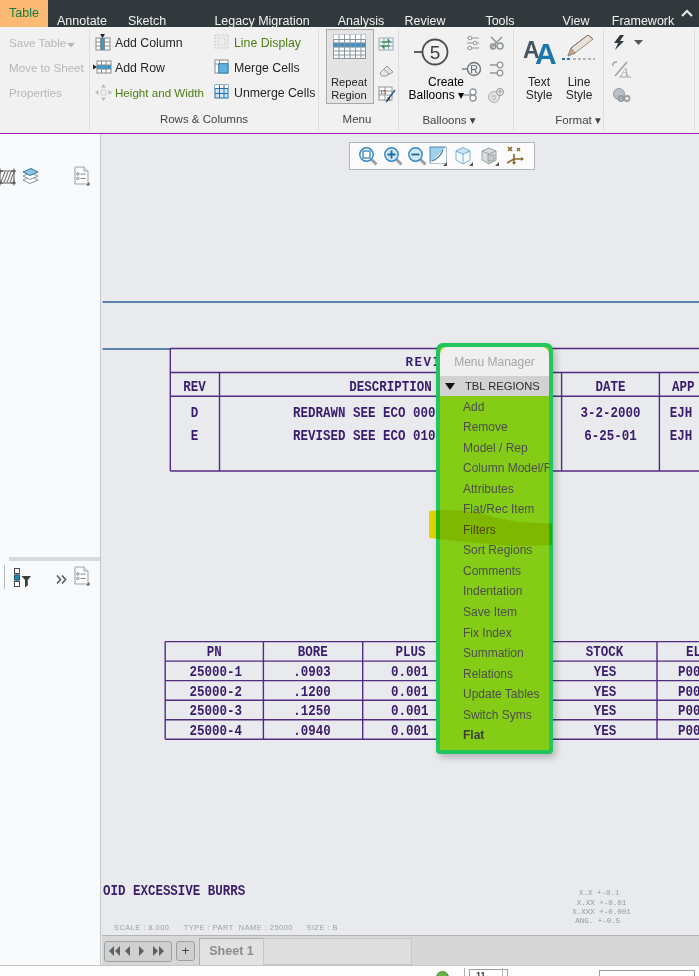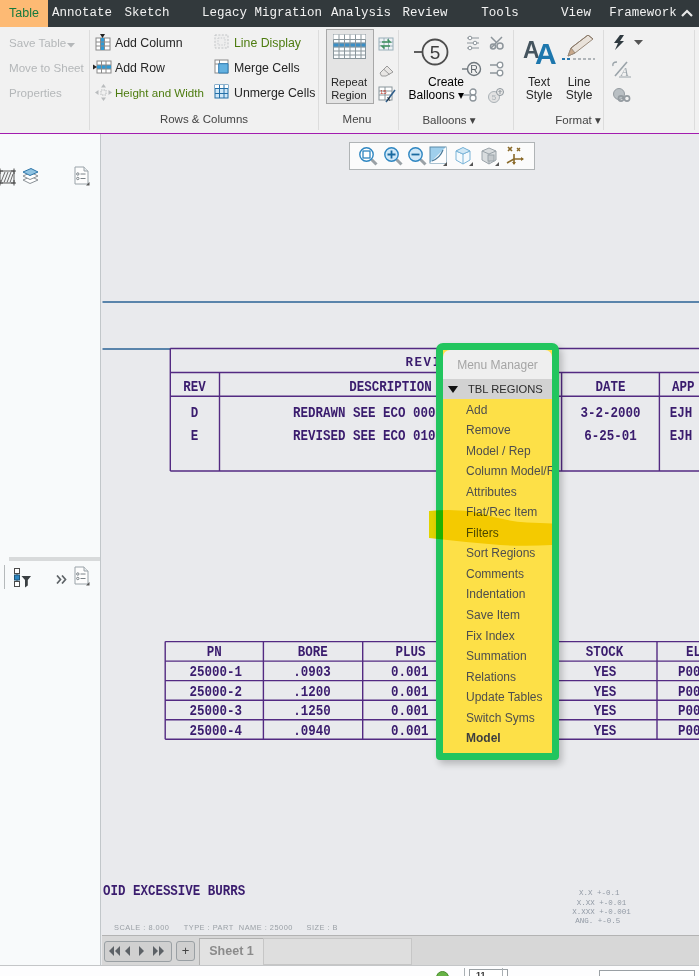--- a/index.html
+++ b/index.html
@@ -1,40 +1,40 @@
 <!DOCTYPE html>
 <html><head>
 <meta charset="utf-8">
 <style>
   html,body{margin:0;padding:0;}
   body{width:699px;height:976px;position:relative;overflow:hidden;
        font-family:"Liberation Sans",sans-serif;background:#e9eaed;}
   .abs{position:absolute;}
   
   #tabbar{left:0;top:0;width:699px;height:27px;background:#32393c;}
-  #tabbar .tab{position:absolute;top:0;height:16px;line-height:27px;
-      color:#f2f2f2;font-size:12.5px;transform:translateX(-50%);white-space:nowrap;font-family:Liberation Mono, monospace;}
+  #tabbar .tab{position:absolute;top:8px;height:16px;line-height:27px;
+      color:#f2f2f2;font-size:12.5px;transform:translateX(-50%);white-space:nowrap;}
   #activetab{position:absolute;left:0;top:0;width:48px;height:27px;background:#fdba74;
       color:#157a3e;font-size:12.5px;line-height:27px;text-align:center;}
   
   #ribbon{left:0;top:27px;width:699px;height:106px;background:#f1f1f1;
       border-bottom:3px solid #a21caf;}
   .rsep{position:absolute;top:3px;height:100px;width:1px;background:#dcdcdc;}
   .rlbl{position:absolute;font-size:11.6px;color:#b4b7b9;white-space:nowrap;}
   .ritem{position:absolute;font-size:12.3px;color:#262626;white-space:nowrap;}
   .rdis{color:#4d7c0f;}
   .glabel{position:absolute;top:86px;font-size:11.5px;color:#444;transform:translateX(-50%);white-space:nowrap;}
   
   #sidebar{left:0;top:134px;width:100px;height:842px;background:#f8fafb;border-right:1px solid #c2c7ca;}
   #canvas{left:101px;width:598px;top:134px;height:842px;background:#e9eaed;}
   #drawsvg{position:absolute;left:0;top:0;}
   
   #viewbar{left:349px;top:142px;width:184px;height:26px;background:#fbfbfb;border:1px solid #b0b4b6;}
   
-  #menumgr{left:436px;top:343px;width:109px;background:#fde047;border:7px solid #22c55e;
+  #menumgr{left:436px;top:343px;width:109px;background:#84cc16;border:4px solid #22c55e;
       border-radius:7px 7px 4px 4px;box-shadow:3px 4px 7px rgba(0,0,0,0.22);}
   #mmtitle{height:29px;line-height:30px;text-align:center;color:#a5a5a5;font-size:12px;
       background:#efefef;border-radius:7px 7px 0 0;}
   #mmhead{height:20px;line-height:20px;background:#d2d2d2;color:#2b2b2b;font-size:11.2px;
       padding-left:25px;position:relative;}
   #mmhead .tri{position:absolute;left:5px;top:7px;width:0;height:0;
       border-left:5.5px solid transparent;border-right:5.5px solid transparent;border-top:7px solid #111;}
   #mmitems{padding:0.5px 0 4px 0;}
   .mi{height:20.55px;line-height:20.55px;padding-left:23px;font-size:12px;color:#4e4e4e;white-space:nowrap;overflow:hidden;}
   .mi.done{font-weight:bold;color:#3e3e3e;}
@@ -443,21 +443,21 @@
     <div class="mi" id="filters">Filters</div>
     <div class="mi">Sort Regions</div>
     <div class="mi">Comments</div>
     <div class="mi">Indentation</div>
     <div class="mi">Save Item</div>
     <div class="mi">Fix Index</div>
     <div class="mi">Summation</div>
     <div class="mi">Relations</div>
     <div class="mi">Update Tables</div>
     <div class="mi">Switch Syms</div>
-    <div class="mi done">Model</div>
+    <div class="mi done">Flat</div>
   </div>
 </div>
 
 <svg class="abs" style="left:425px;top:505px;mix-blend-mode:multiply" width="135" height="45">
   <path d="M4,6 Q30,3 55,8 Q78,16 102,17.5 Q116,18.2 127,18.5 L127,40 Q100,41.5 75,40 Q38,37 4,33 Z" fill="#f6e600"></path>
 </svg>
 
 <div id="tabstrip" class="abs">
 
   <div class="abs" style="left:2px;top:5px;width:66px;height:19px;background:#d0d0d0;border:1px solid #9aa0a4;border-radius:3px;"></div>

